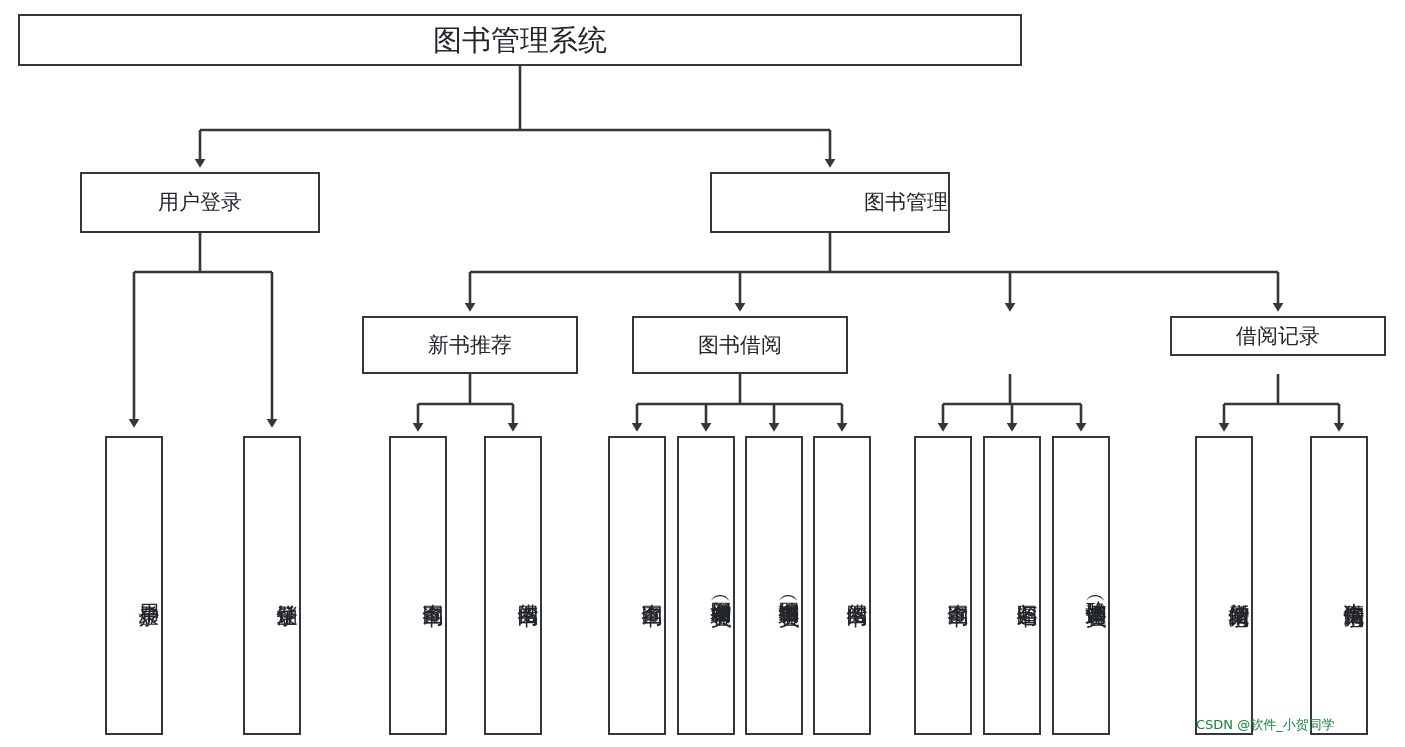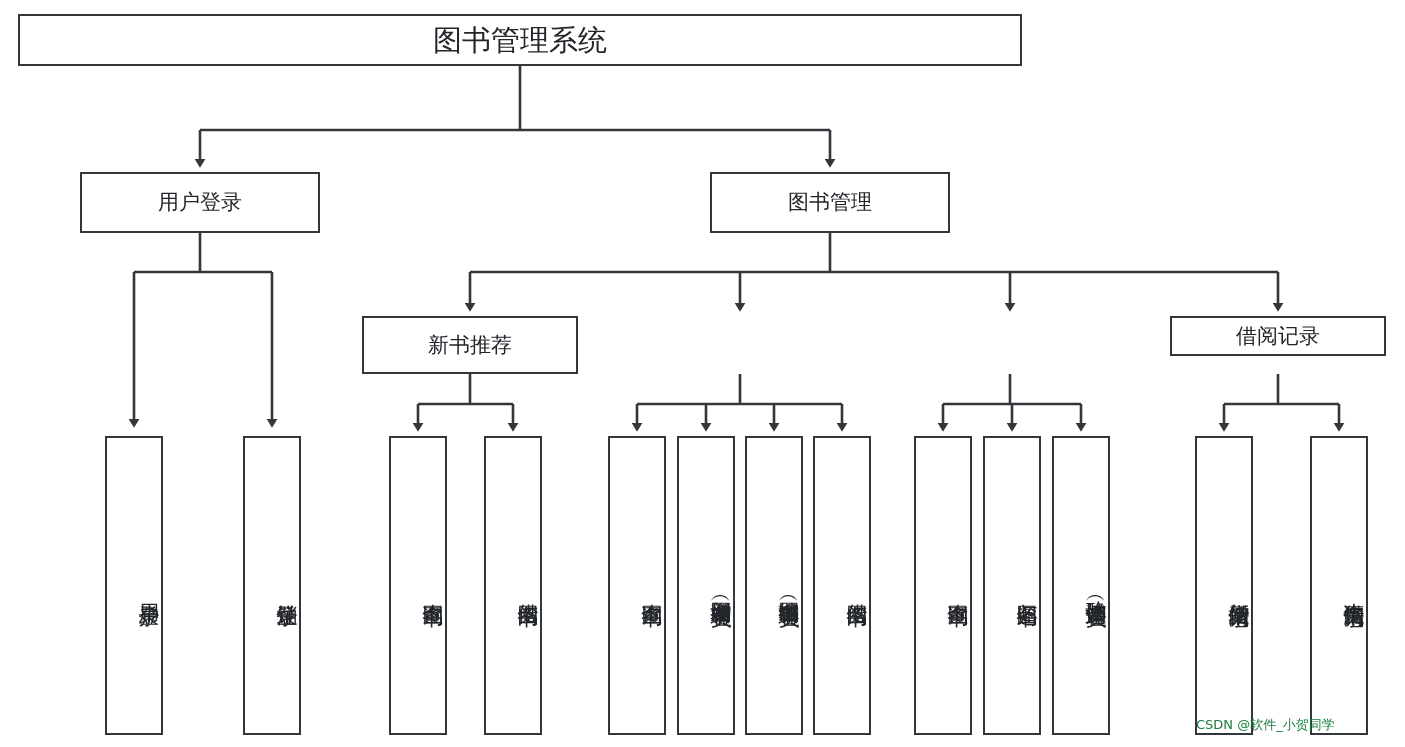--- a/index.html
+++ b/index.html
@@ -122,26 +122,29 @@
     </g>
   </svg>
 
   <div class="node root" style="left:18px; top:14px; width:1004px; height:52px;">
     <span>图书管理系统</span>
   </div>
 
   <div class="node h" style="left:80px; top:172px; width:240px; height:61px;">
     <span>用户登录</span>
   </div>
-  <div class="node h" style="left:710px; top:172px; width:240px; height:61px;">
+  <div class="node h" style="left:710px; top:172px; width:240px; height:61px;justify-content:flex-end;">
     <span>图书管理</span>
   </div>
 
   <div class="node h" style="left:362px; top:316px; width:216px; height:58px;">
     <span>新书推荐</span>
+  </div>
+  <div class="node h" style="left:632px; top:316px; width:216px; height:58px;">
+    <span>图书借阅</span>
   </div>
   <div class="node h" style="left:1170px; top:316px; width:216px; height:40px;">
     <span>借阅记录</span>
   </div>
 
   <div class="node v" style="left:105px; top:436px; width:58px; height:299px;">
     <span>用户登录</span>
   </div>
   <div class="node v" style="left:243px; top:436px; width:58px; height:299px;">
     <span>注销登录</span>

